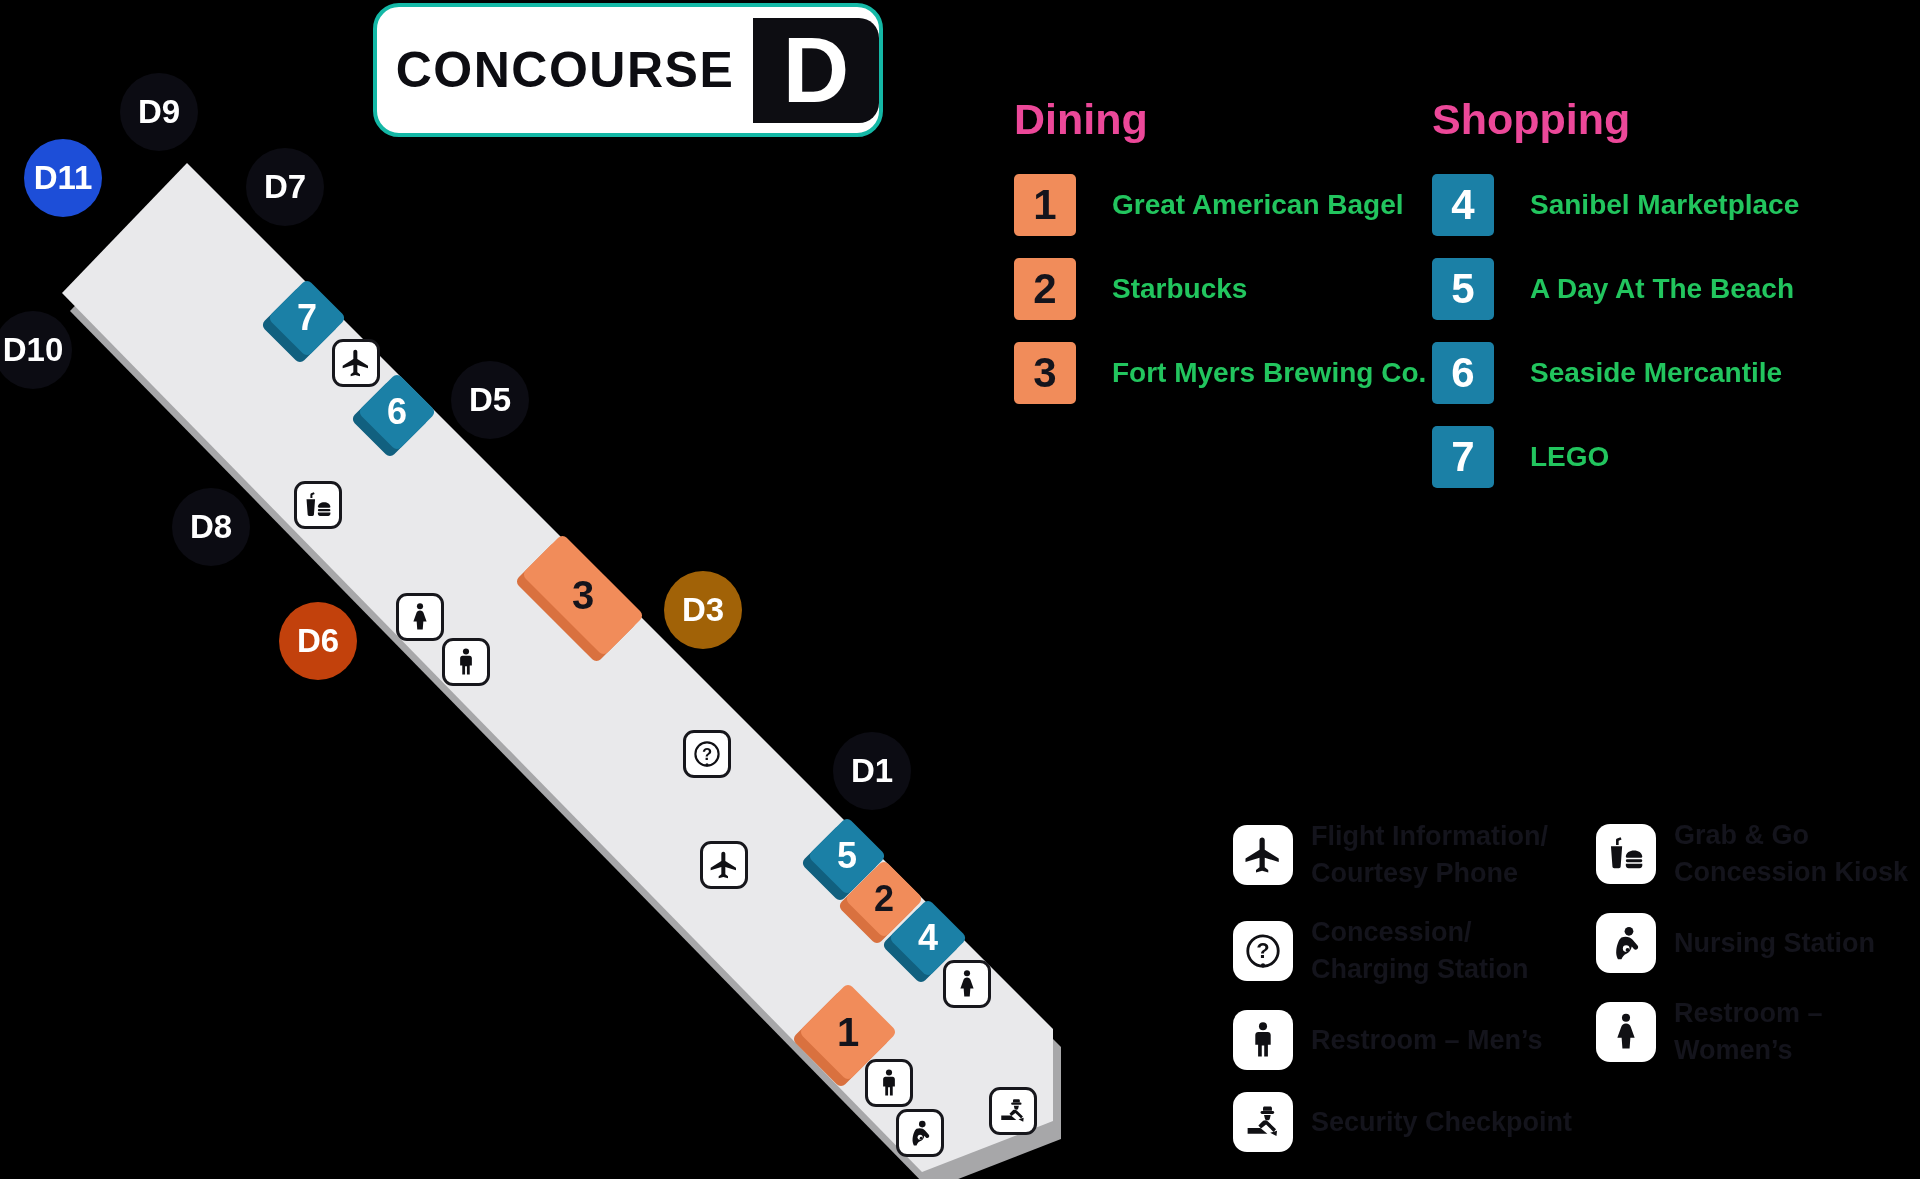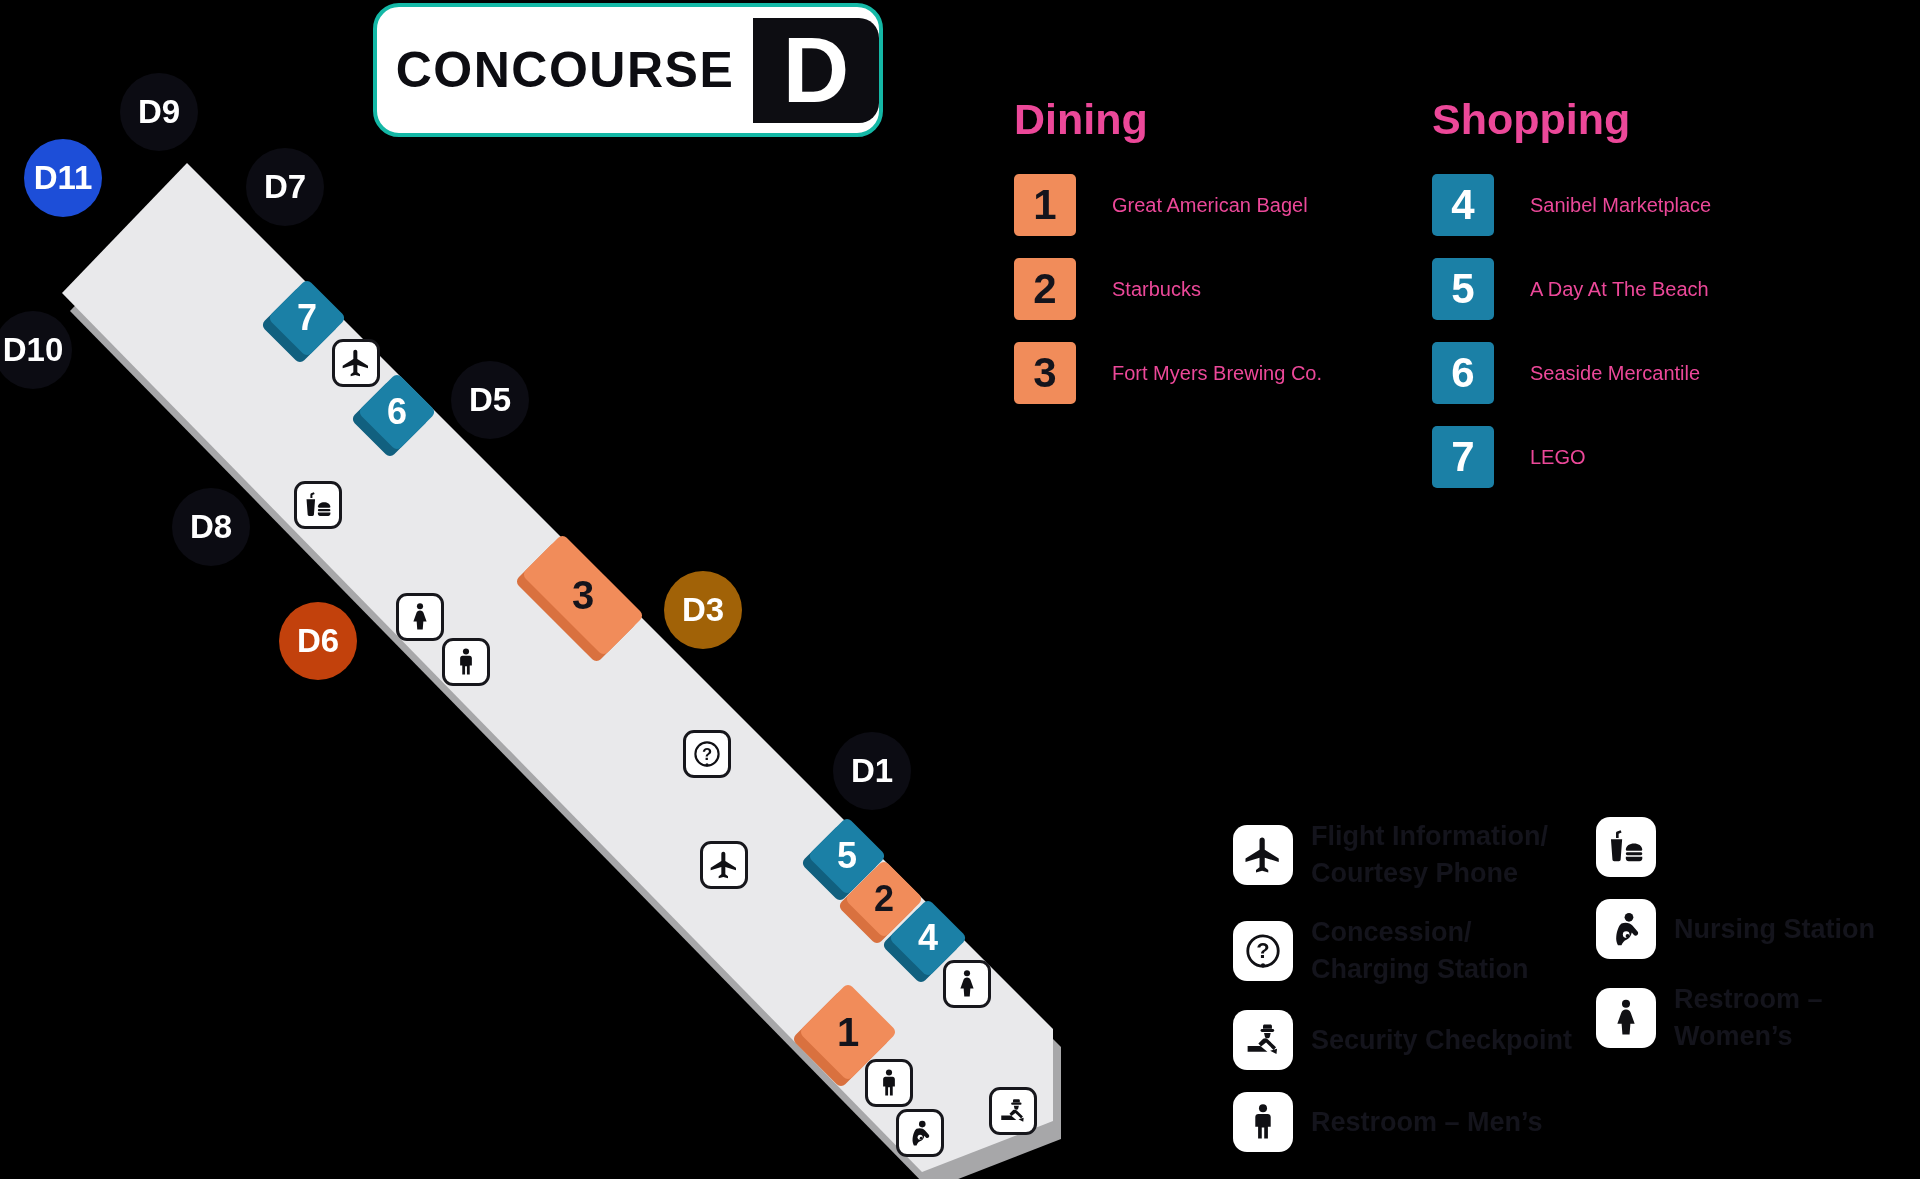--- a/index.html
+++ b/index.html
@@ -22,21 +22,21 @@
                justify-content:center;font-weight:800;}
   .mapicon{position:absolute;width:48px;height:48px;background:#fff;border:3px solid #17171C;
            border-radius:11px;box-sizing:border-box;display:flex;align-items:center;justify-content:center;}
   .mapicon svg{width:32px;height:32px;}
   
   .storecol{position:absolute;width:420px;}
   .storecol h2{margin:0 0 30px 0;font-size:43px;font-weight:800;color:#ec4899;}
   .srow{display:flex;align-items:center;margin-bottom:22px;}
   .lsq{width:62px;height:62px;border-radius:5px;display:flex;align-items:center;justify-content:center;
        font-size:42px;font-weight:800;flex:0 0 auto;}
-  .srow .slabel{margin-left:36px;font-size:20px;font-weight:400;color:#ec4899;}
+  .srow .slabel{margin-left:36px;font-size:28px;font-weight:700;color:#22c55e;}
   
   .amcol{position:absolute;}
   .amrow{display:flex;align-items:center;margin-bottom:22px;min-height:60px;}
   .amicon{width:60px;height:60px;background:#fff;border-radius:14px;display:flex;align-items:center;
           justify-content:center;flex:0 0 auto;}
   .amicon svg{width:42px;height:42px;}
   .amtext{margin-left:18px;font-size:27px;font-weight:700;color:#14141C;line-height:37px;}
 </style>
 </head>
 <body>
@@ -248,60 +248,64 @@
         </div>
         <div class="amtext">
           <div>Concession/</div>
           <div>Charging Station</div>
         </div>
       </div>
       <div class="amrow">
         <div class="amicon">
           <svg viewBox="0 0 24 24">
             <g fill="#101014">
+              <circle cx="12" cy="4.1" r="2.3"></circle>
+              <path d="M9.3 7.4h5.4c.95 0 1.7.75 1.7 1.7v5.6h-1.6v6.7h-2.1v-6.2h-1.4v6.2H9.2v-6.7H7.6V9.1c0-.95.75-1.7 1.7-1.7z"></path>
+            </g>
+          </svg>
+        </div>
+        <div class="amtext">
+          <div>Restroom – Men’s</div>
+        </div>
+      </div>
+      <div class="amrow">
+        <div class="amicon">
+          <svg viewBox="0 0 24 24">
+            <g fill="#101014">
               <path d="M12 5.6V4.1c0-.5.4-.9.9-.9h3.3c.5 0 .9.4.9.9v1.5z"></path>
               <rect x="10.6" y="5.7" width="7.8" height="1.7" rx=".85"></rect>
               <path d="M12.6 8h3.8l-.5 2.1c-.3 1.2-2.5 1.2-2.8 0z"></path>
               <path d="M12.1 11.3c.9-.55 2.05-.35 2.75.35l4.6 4.55-1.4 1.45-4.3-4.2-2.85 2.3-1.55-1.75z"></path>
               <path d="M3.2 15.4h7.3l4 3.3H3.2z"></path>
               <path d="M16.1 18.2l3.9-1.15-.3 2.95z"></path>
             </g>
           </svg>
         </div>
         <div class="amtext">
           <div>Security Checkpoint</div>
         </div>
       </div>
-      <div class="amrow">
-        <div class="amicon">
-          <svg viewBox="0 0 24 24">
-            <g fill="#101014">
-              <circle cx="12" cy="4.1" r="2.3"></circle>
-              <path d="M9.3 7.4h5.4c.95 0 1.7.75 1.7 1.7v5.6h-1.6v6.7h-2.1v-6.2h-1.4v6.2H9.2v-6.7H7.6V9.1c0-.95.75-1.7 1.7-1.7z"></path>
-            </g>
-          </svg>
-        </div>
-        <div class="amtext">
-          <div>Restroom – Men’s</div>
-        </div>
-      </div>
     </div>
   <div class="amcol" style="left:1596px;top:817px;width:330px;" id="amenities-right">
       <div class="amrow">
         <div class="amicon">
           <svg viewBox="0 0 24 24">
             <g fill="#101014">
               <path d="M6.3 6.8V4.1c0-.4.25-.75.62-.9l2-.8.55 1.35-1.67.66V6.8z"></path>
               <path d="M3.4 7.6h6.4l-.85 11.6c-.04.55-.5.98-1.05.98H5.3c-.55 0-1.01-.43-1.05-.98z"></path>
               <path d="M11.9 13.4c.2-2.1 2.2-3.4 4.7-3.4s4.5 1.3 4.7 3.4c.03.4-.3.7-.7.7h-8c-.4 0-.73-.3-.7-.7z"></path>
               <rect x="11.9" y="15" width="9.4" height="1.7" rx=".85"></rect>
               <path d="M11.9 17.6h9.4v1c0 .9-.72 1.6-1.6 1.6h-6.2c-.88 0-1.6-.7-1.6-1.6z"></path>
             </g>
           </svg>
         </div>
+        <div class="amtext">
+          <div>Grab &amp; Go</div>
+          <div>Concession Kiosk</div>
+        </div>
       </div>
       <div class="amrow">
         <div class="amicon">
           <svg viewBox="0 0 24 24">
             <g fill="#101014">
               <circle cx="13.7" cy="5.3" r="2.5"></circle>
               <path d="M9.4 8.9c2.4-1 4.9-.4 6.4 1.3l2.8 3.2c.5.6.45 1.5-.15 2.05-.6.5-1.5.44-2.05-.16l-1.1-1.3c-.3 1.9-1.5 3.45-3.3 4.25-.9.4-1.6 1.1-2.1 2.1l-.5 1H7.4c-.8-1.6-1.2-3.3-.95-5.2.35-2.9 1.4-6.1 2.95-7.24z"></path>
               <circle cx="12.1" cy="15.2" r="1.9" fill="#fff"></circle>
               <circle cx="12.9" cy="16" r="1.1" fill="#101014"></circle>
             </g>

